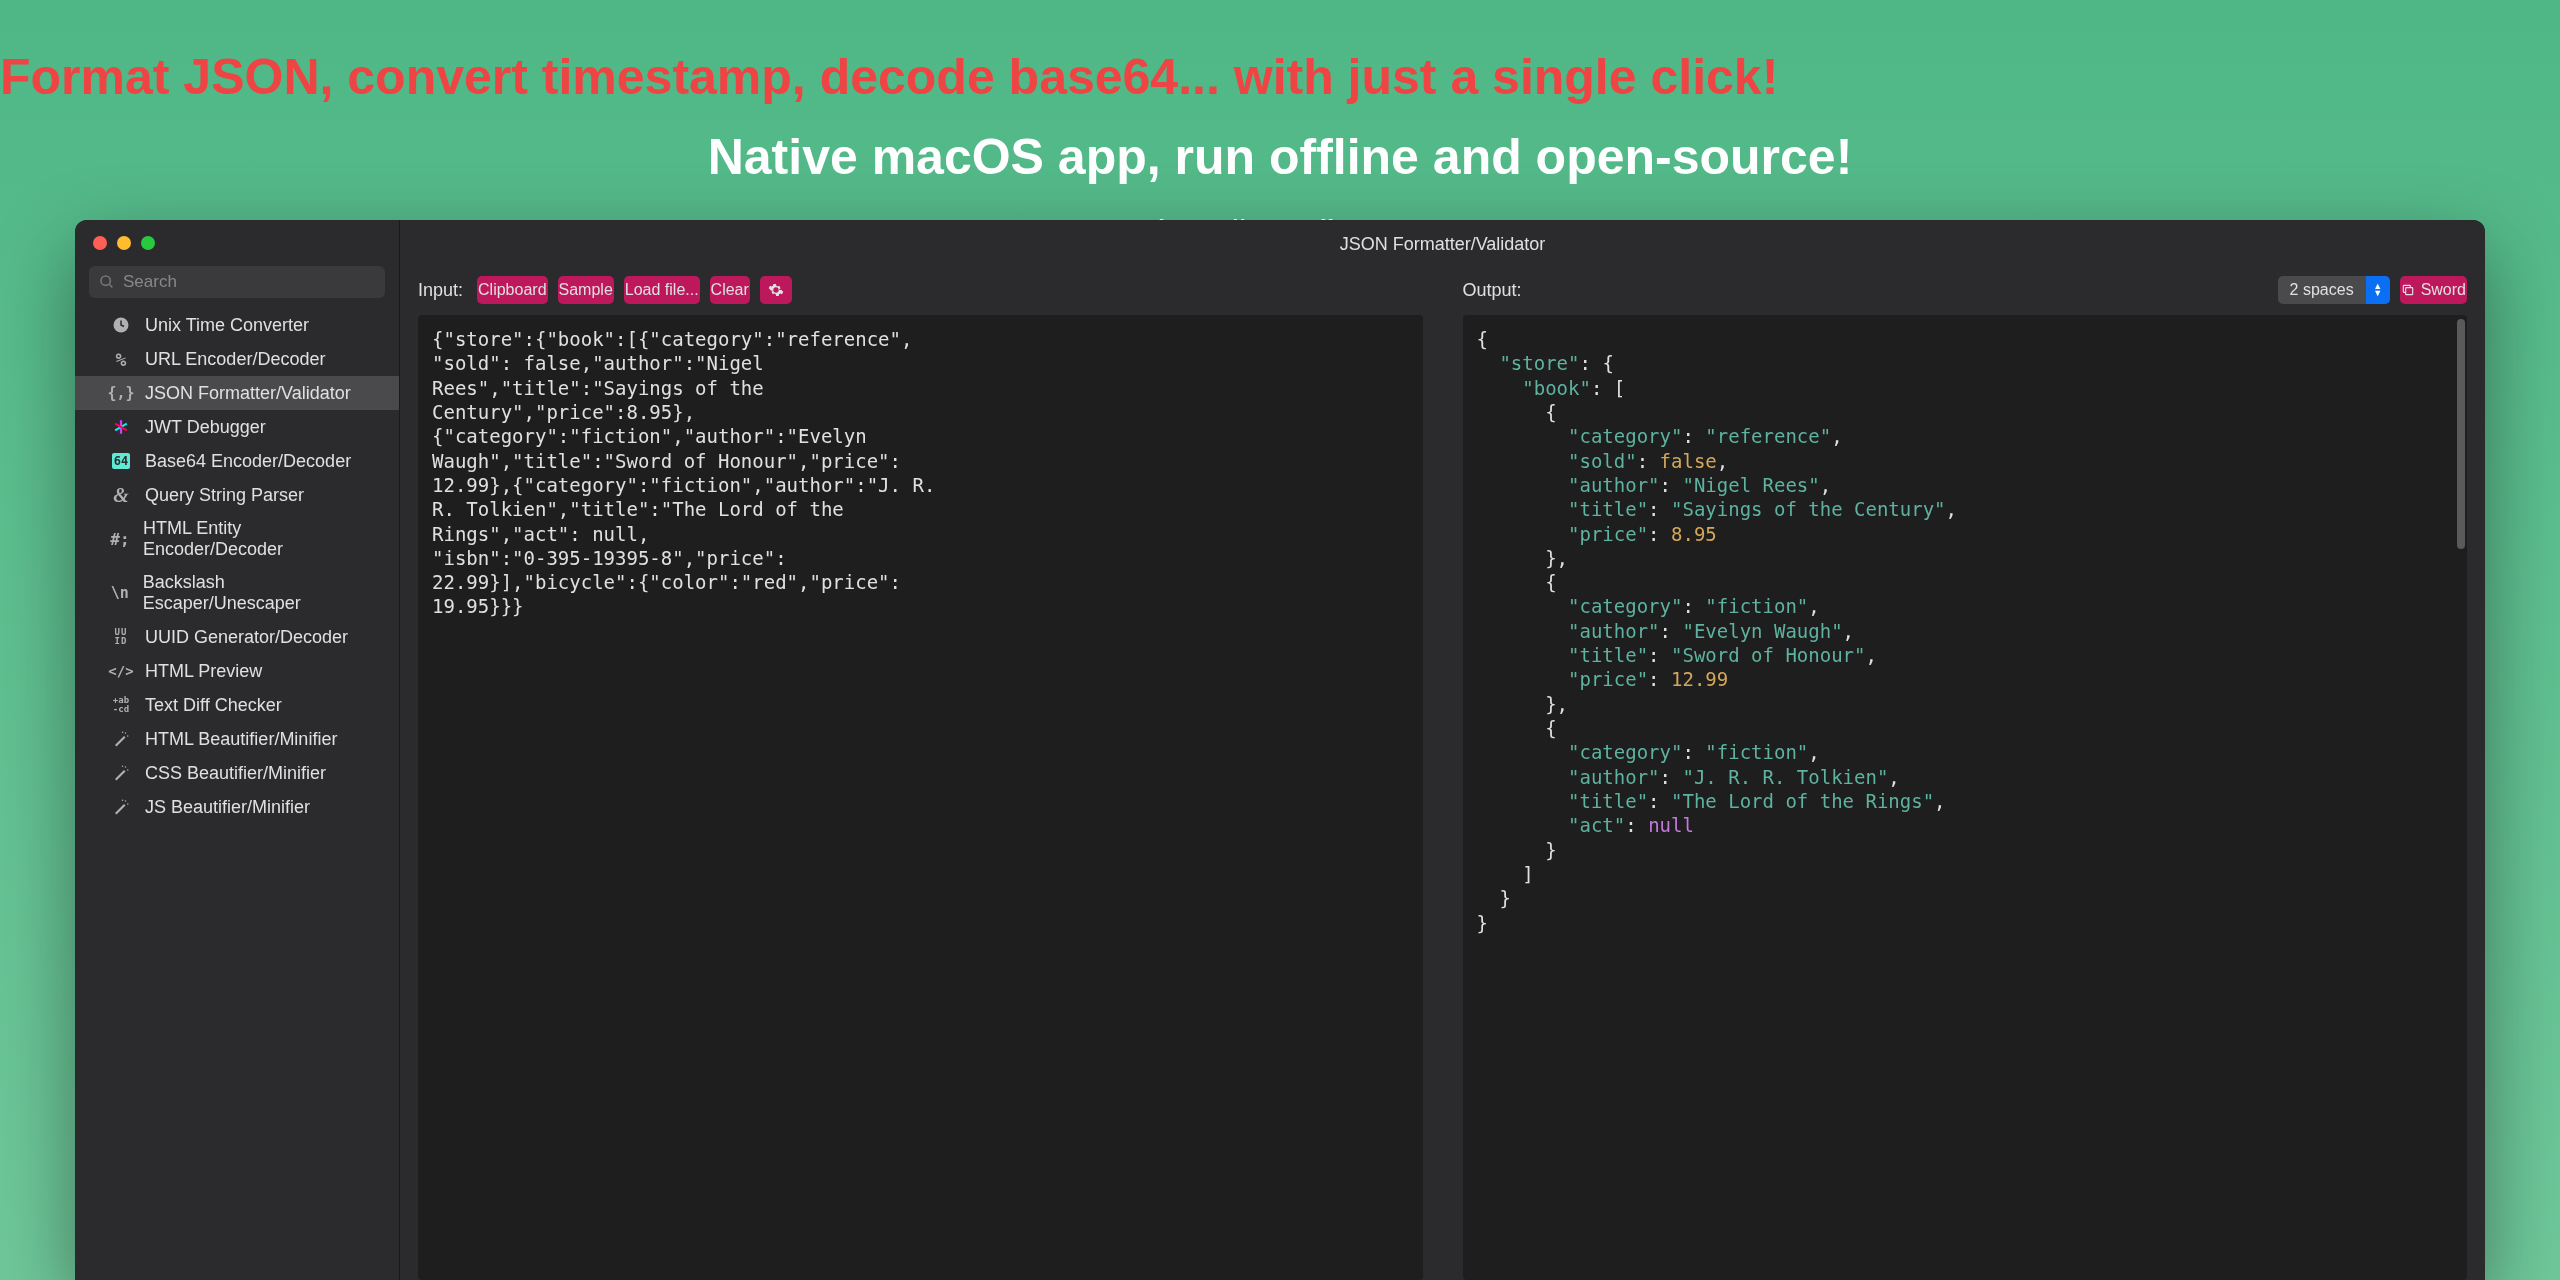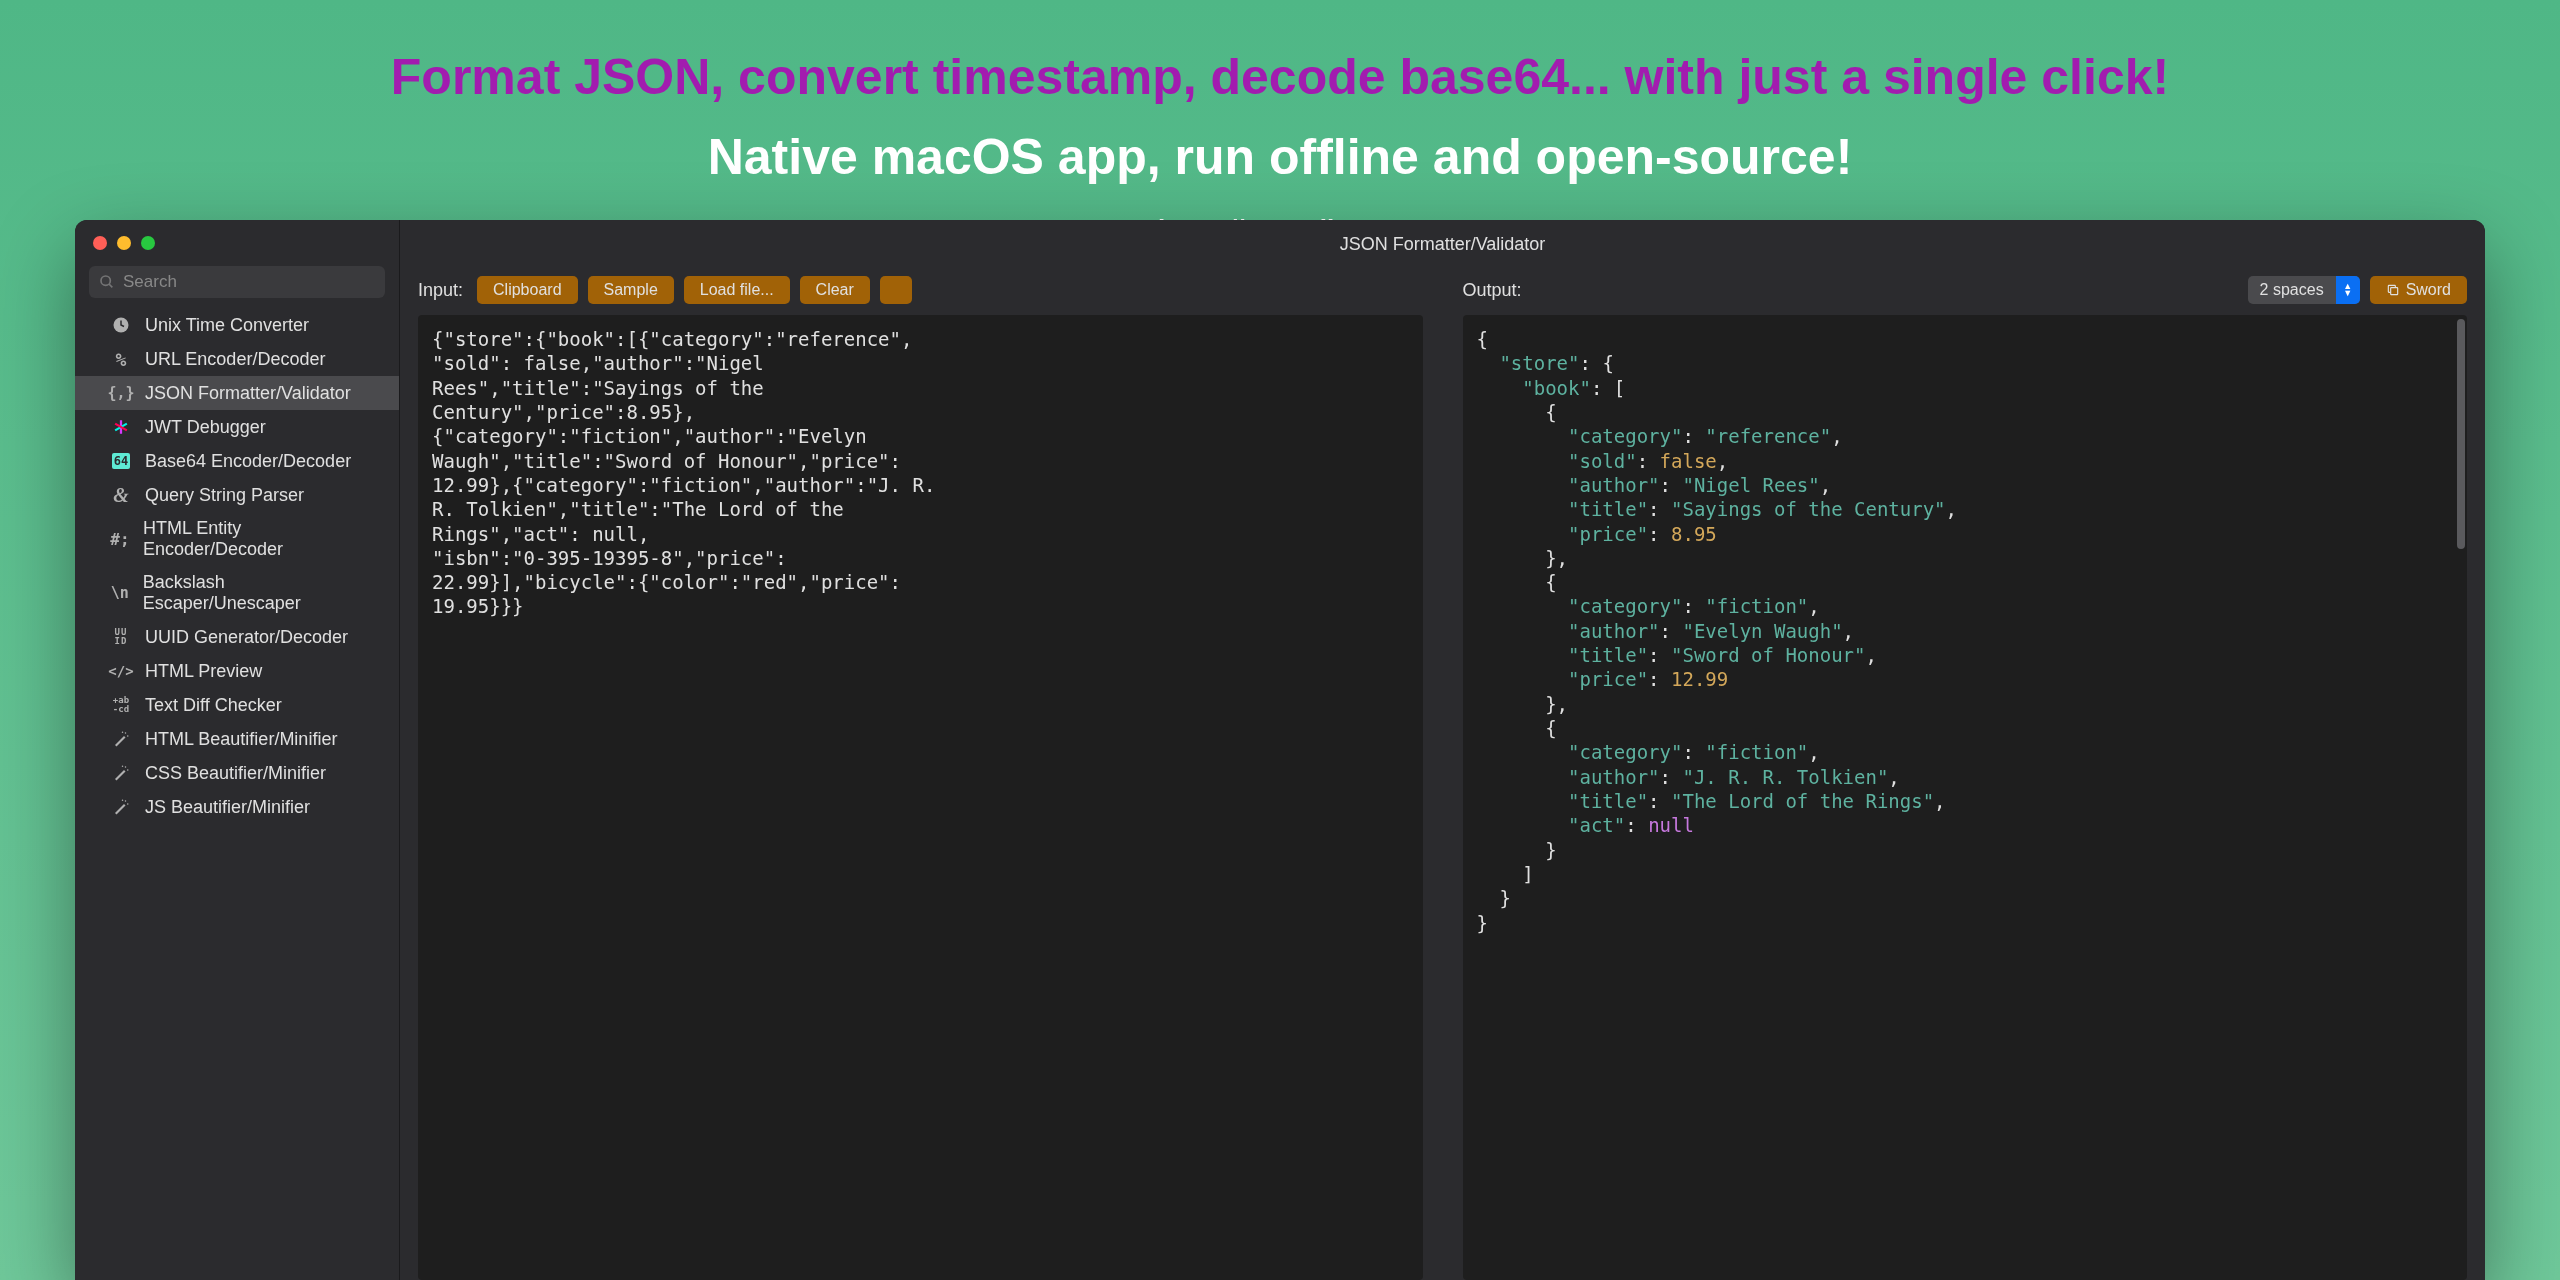--- a/index.html
+++ b/index.html
@@ -5,22 +5,22 @@
     * { margin: 0; padding: 0; box-sizing: border-box; }
     body {
       width: 2560px;
       height: 1280px;
       background: linear-gradient(to bottom, #4fb786, #6fc89a);
       font-family: -apple-system, BlinkMacSystemFont, "Segoe UI", sans-serif;
       overflow: hidden;
       position: relative;
     }
     .hero-title {
-      text-align: center;
-      color: #a21caf;
+      text-align: left;
+      color: #ef4444;
       font-weight: 700;
       font-size: 50px;
       padding-top: 48px;
     }
     .hero-subtitle {
       text-align: center;
       color: white;
       font-weight: 700;
       font-size: 50px;
       margin-top: 22px;
@@ -144,25 +144,25 @@
       gap: 10px;
       padding: 10px 0;
       min-height: 50px;
     }
     .pane-label {
       color: #e0e0e0;
       font-size: 18px;
       margin-right: 4px;
     }
     .btn {
-      background: #a16207;
+      background: #be185d;
       color: #e0e0e0;
       border: none;
       border-radius: 5px;
-      padding: 5px 16px;
+      padding: 5px 1px;
       font-size: 16px;
       cursor: pointer;
     }
     .btn-gear {
       width: 32px;
       height: 28px;
       display: flex;
       align-items: center;
       justify-content: center;
     }

